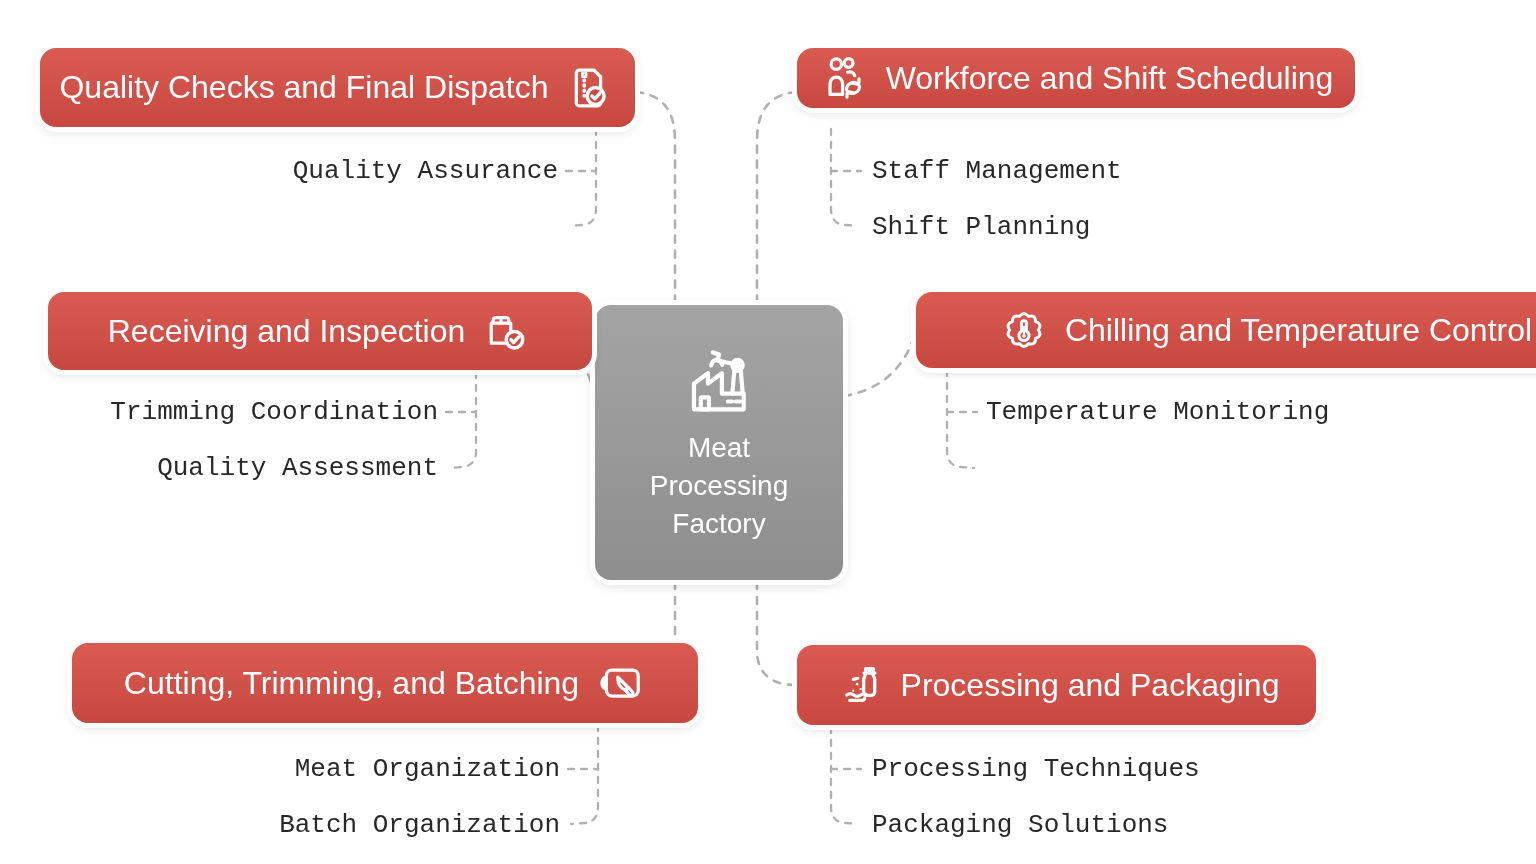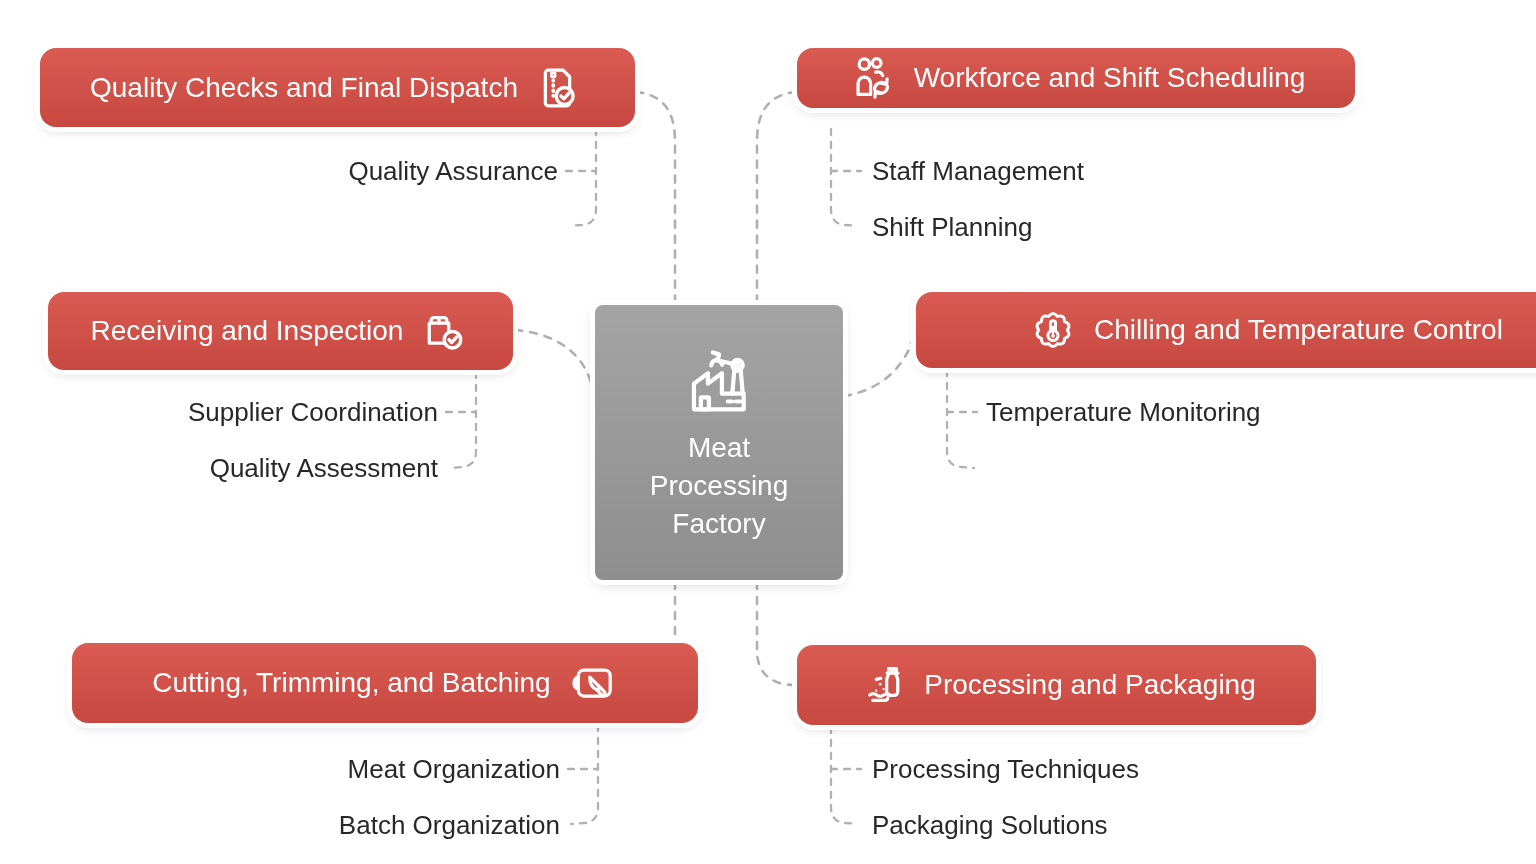--- a/index.html
+++ b/index.html
@@ -6,37 +6,37 @@
   #stage{
     position:relative;width:1536px;height:864px;background:#ffffff;overflow:hidden;
     font-family:"Liberation Sans","DejaVu Sans",sans-serif;
   }
   .connectors{position:absolute;left:0;top:0;z-index:1;}
   .branch-node{
     position:absolute;z-index:2;box-sizing:border-box;
     display:flex;align-items:center;justify-content:center;gap:15px;
     padding:0 4px;border-radius:16px;
     background:linear-gradient(180deg,#d95b52 0%,#c74840 100%);
-    color:#ffffff;font-size:28px;font-weight:500;white-space:nowrap;
+    color:#ffffff;font-size:32px;font-weight:500;white-space:nowrap;
     box-shadow:0 0 0 5px #ffffff,0 4px 12px rgba(0,0,0,0.16);
   }
   .bn-icon{display:flex;align-items:center;justify-content:center;}
   .bn-icon svg{width:52px;height:52px;display:block;}
   .center-node{
     position:absolute;left:595px;top:305px;width:248px;height:275px;z-index:2;
-    box-sizing:border-box;border-radius:8px;
+    box-sizing:border-box;border-radius:16px;
     background:linear-gradient(180deg,#a4a4a4 0%,#8e8e8e 100%);
     color:#ffffff;display:flex;flex-direction:column;align-items:center;justify-content:center;
     gap:8px;text-align:center;
     box-shadow:0 0 0 5px #ffffff,0 4px 14px rgba(0,0,0,0.18);
   }
   .center-node svg{width:78px;height:78px;display:block;}
   .center-label{width:180px;font-size:28px;line-height:38px;}
   .subtopic{
-    position:absolute;z-index:2;font-size:26px;line-height:33px;color:#282828;white-space:nowrap;
+    position:absolute;z-index:2;font-size:26px;line-height:33px;color:#282828;white-space:nowrap;font-family:Liberation Mono, monospace;
   }
 </style>
 </head>
 <body>
 
 <div id="stage">
 
   <svg class="connectors" width="1536" height="864" viewBox="0 0 1536 864">
     <g fill="none" stroke="#b0b0b0" stroke-width="2.6" stroke-linecap="round" stroke-dasharray="7 8">
       <path d="M636 92 C667 95 675 116 675 142 L675 303"></path>
@@ -102,21 +102,21 @@
         <path d="M13.2 9.3 a2.5 2.5 0 0 1 3.3 1.6"></path>
         <path d="M12.7 17.3 a3.3 3.3 0 0 1 5.3 -2.5"></path>
         <path d="M18.5 12.4 l-0.2 2.6 -2.5 -0.6"></path>
         <path d="M18.7 15.9 a3.3 3.3 0 0 1 -5.3 2.5"></path>
         <path d="M12.9 20.8 l0.2 -2.6 2.5 0.6"></path>
       </svg>
     </span>
     <span>Workforce and Shift Scheduling</span>
   </div>
 
-  <div class="branch-node" style="left:48px;top:292px;width:465px;height:78px">
+  <div class="branch-node" style="left:48px;top:292px;width:544px;height:78px">
     <span>Receiving and Inspection</span>
     <span class="bn-icon">
       <svg viewBox="0 0 24 24" fill="none" stroke="#ffffff" stroke-width="1.5" stroke-linecap="round" stroke-linejoin="round">
         <path d="M5.2 8.4 H14.2 V17.6 H5.2 Z"></path>
         <path d="M6.1 8.4 V7 a1.2 1.2 0 0 1 1.2 -1.2 H12.1 a1.2 1.2 0 0 1 1.2 1.2 V8.4"></path>
         <path d="M9.7 5.8 V8.4"></path>
         <circle cx="15.9" cy="16" r="3.8" fill="#cb4a42" stroke-width="1.6"></circle>
         <path d="M14.3 16 l1.2 1.3 2.3 -2.5" stroke-width="1.6"></path>
       </svg>
     </span>
@@ -163,21 +163,21 @@
       </svg>
     </span>
     <span>Processing and Packaging</span>
   </div>
 
   <div class="subtopic" style="right:978px;top:155px">Quality Assurance</div>
 
   <div class="subtopic" style="left:872px;top:155px">Staff Management</div>
   <div class="subtopic" style="left:872px;top:211px">Shift Planning</div>
 
-  <div class="subtopic" style="right:1098px;top:396px">Supplier Coordination</div>
+  <div class="subtopic" style="right:1098px;top:396px">Trimming Coordination</div>
   <div class="subtopic" style="right:1098px;top:452px">Quality Assessment</div>
 
   <div class="subtopic" style="left:986px;top:396px">Temperature Monitoring</div>
 
   <div class="subtopic" style="right:976px;top:753px">Meat Organization</div>
   <div class="subtopic" style="right:976px;top:809px">Batch Organization</div>
 
   <div class="subtopic" style="left:872px;top:753px">Processing Techniques</div>
   <div class="subtopic" style="left:872px;top:809px">Packaging Solutions</div>
 

